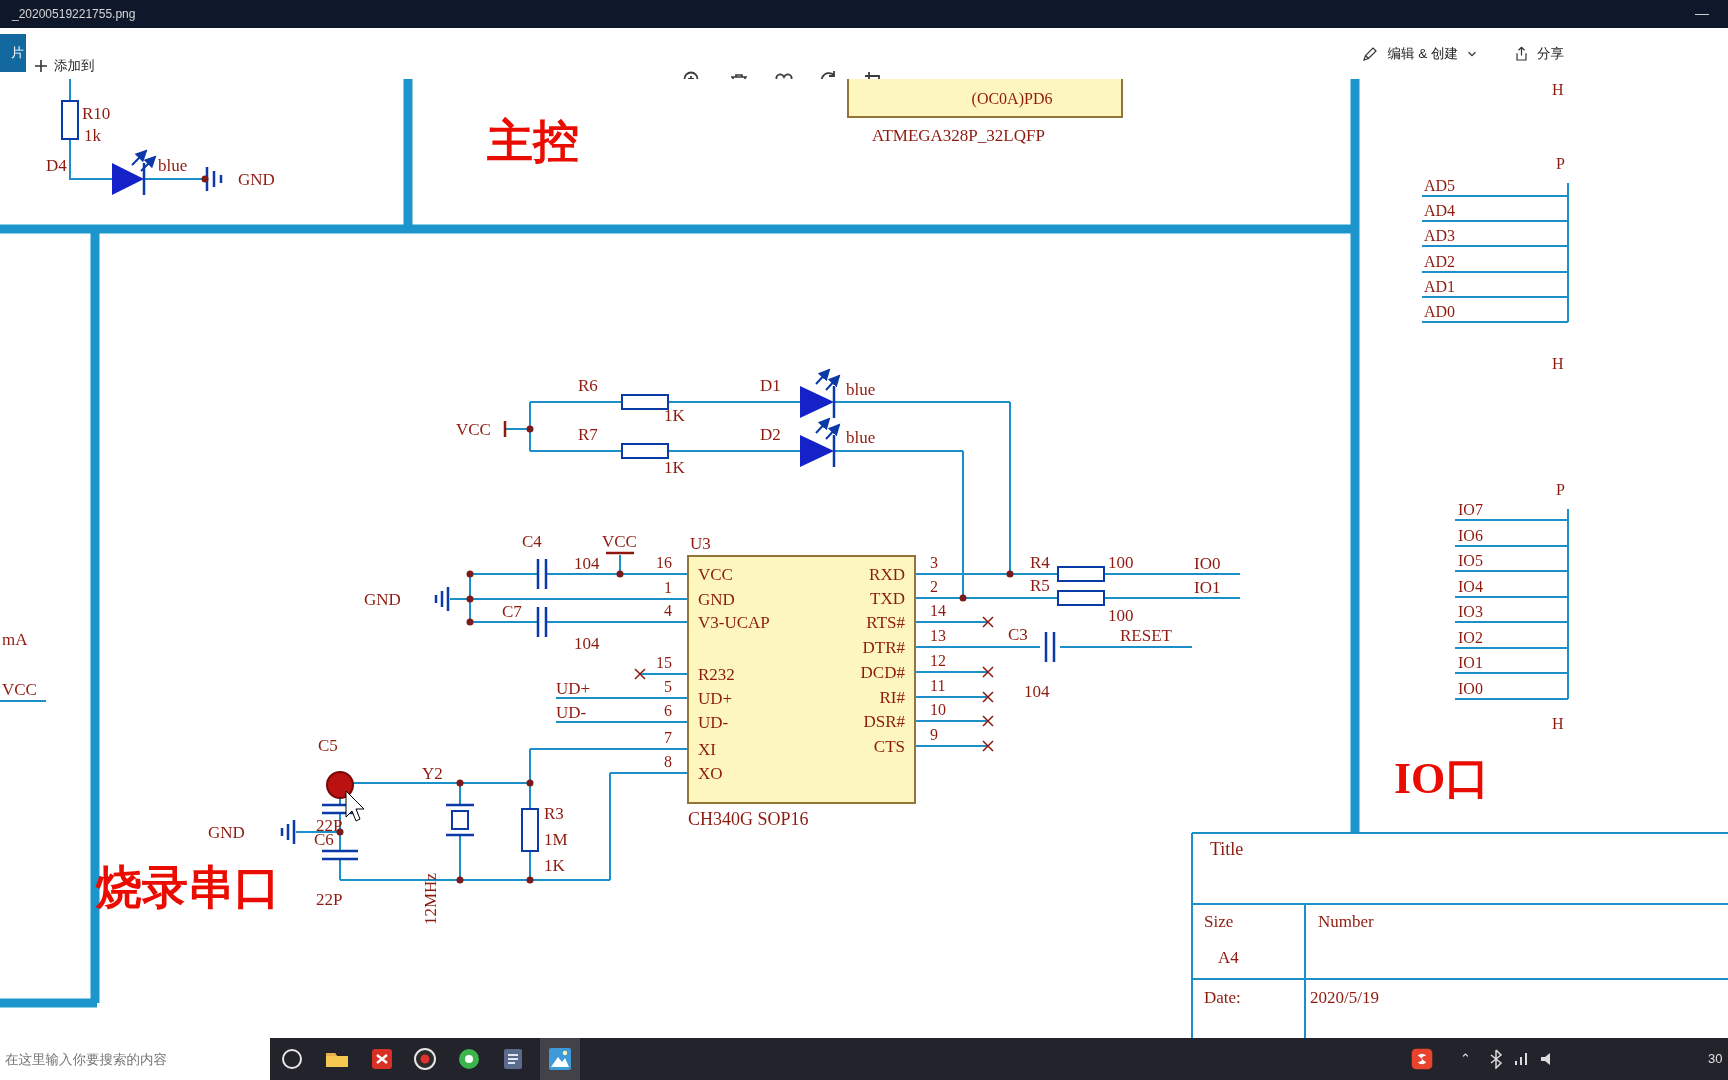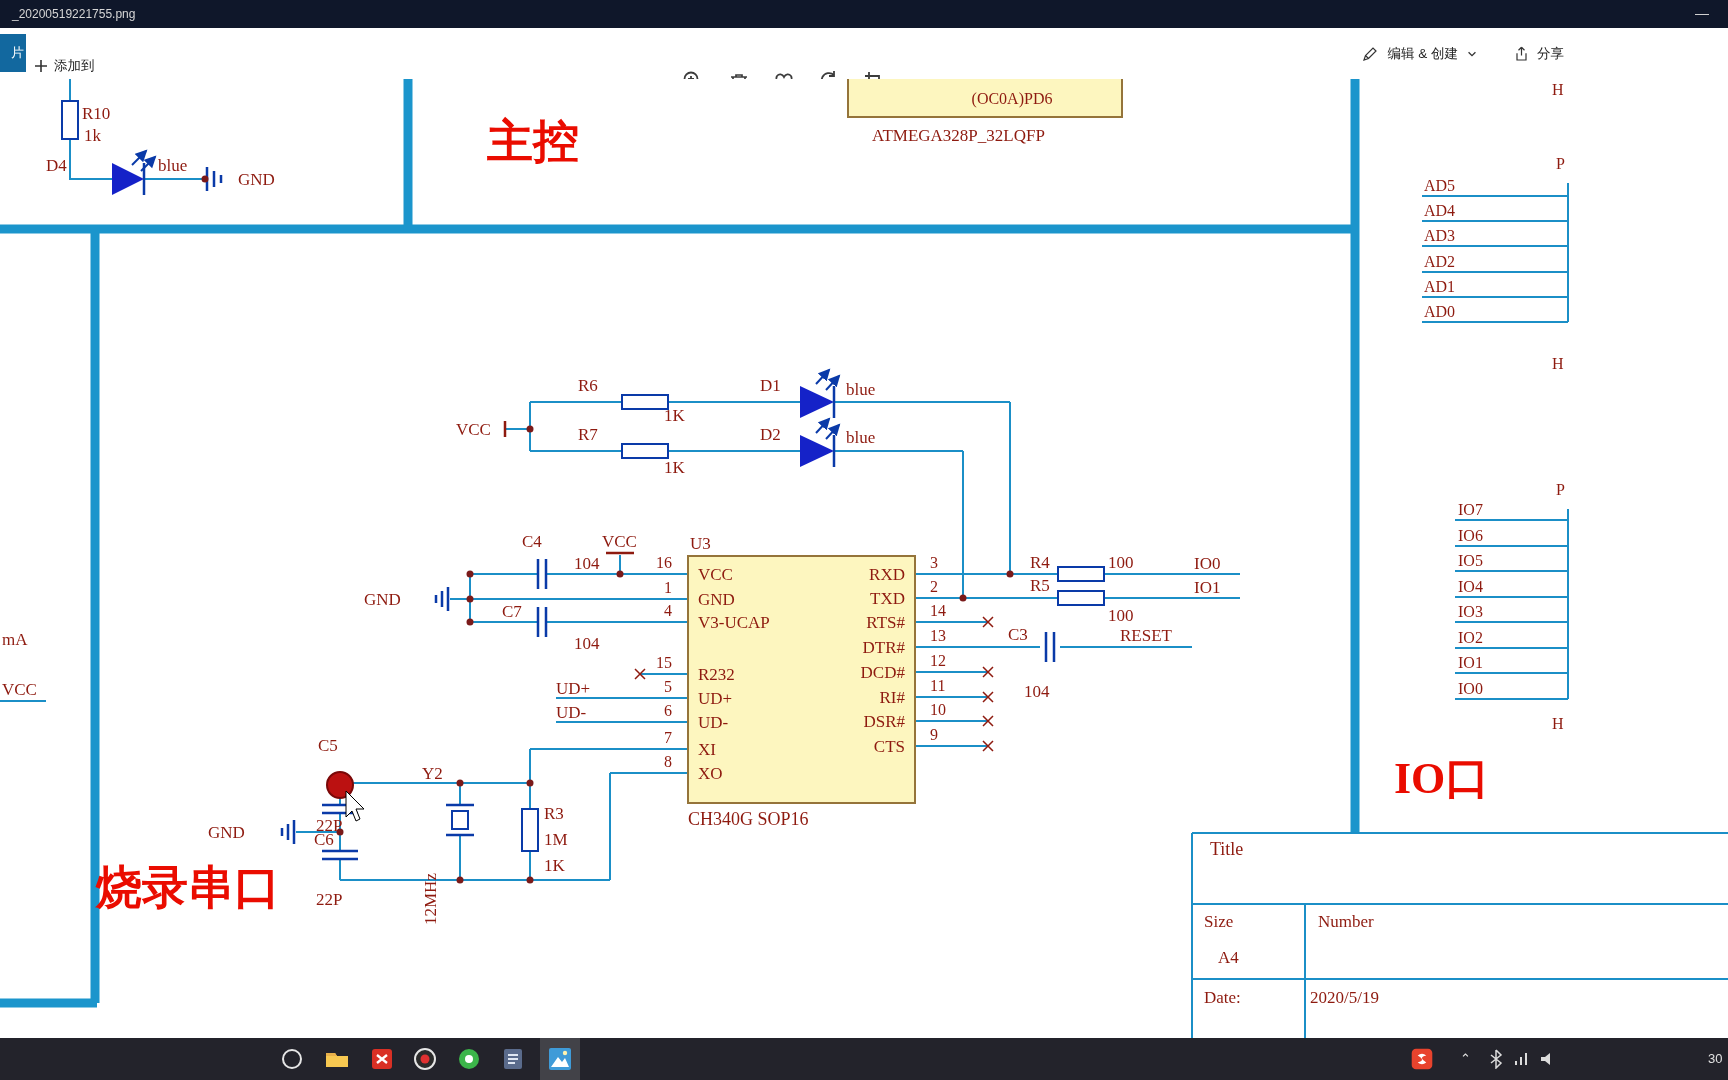--- a/index.html
+++ b/index.html
@@ -324,20 +324,21 @@
       <text class="t17" x="1204" y="848">Size</text>
       <text class="t17" x="1318" y="848">Number</text>
       <text class="t17" x="1218" y="884">A4</text>
       <text class="t17" x="1204" y="924">Date:</text>
       <text class="t17" x="1310" y="924">2020/5/19</text>
     </g>
   </svg>
   </div>
 
   <div id="taskbar">
+    <input id="tb-search" placeholder="在这里输入你要搜索的内容" style="">
 
     <svg class="task-ico" style="left:278px" viewBox="0 0 28 28">
       <circle cx="14" cy="14" r="9" stroke="#e6e6e6" stroke-width="2" fill="none"></circle>
     </svg>
     <svg class="task-ico" style="left:323px" viewBox="0 0 28 28">
       <path d="M3,8 h9 l2,3 h11 v11 h-22 z" fill="#f7c851"></path>
       <path d="M3,8 h9 l2,3 h-11 z" fill="#e8b04a"></path>
     </svg>
     <svg class="task-ico" style="left:368px" viewBox="0 0 28 28">
       <rect x="4" y="4" width="20" height="20" rx="3" fill="#d93025"></rect>

